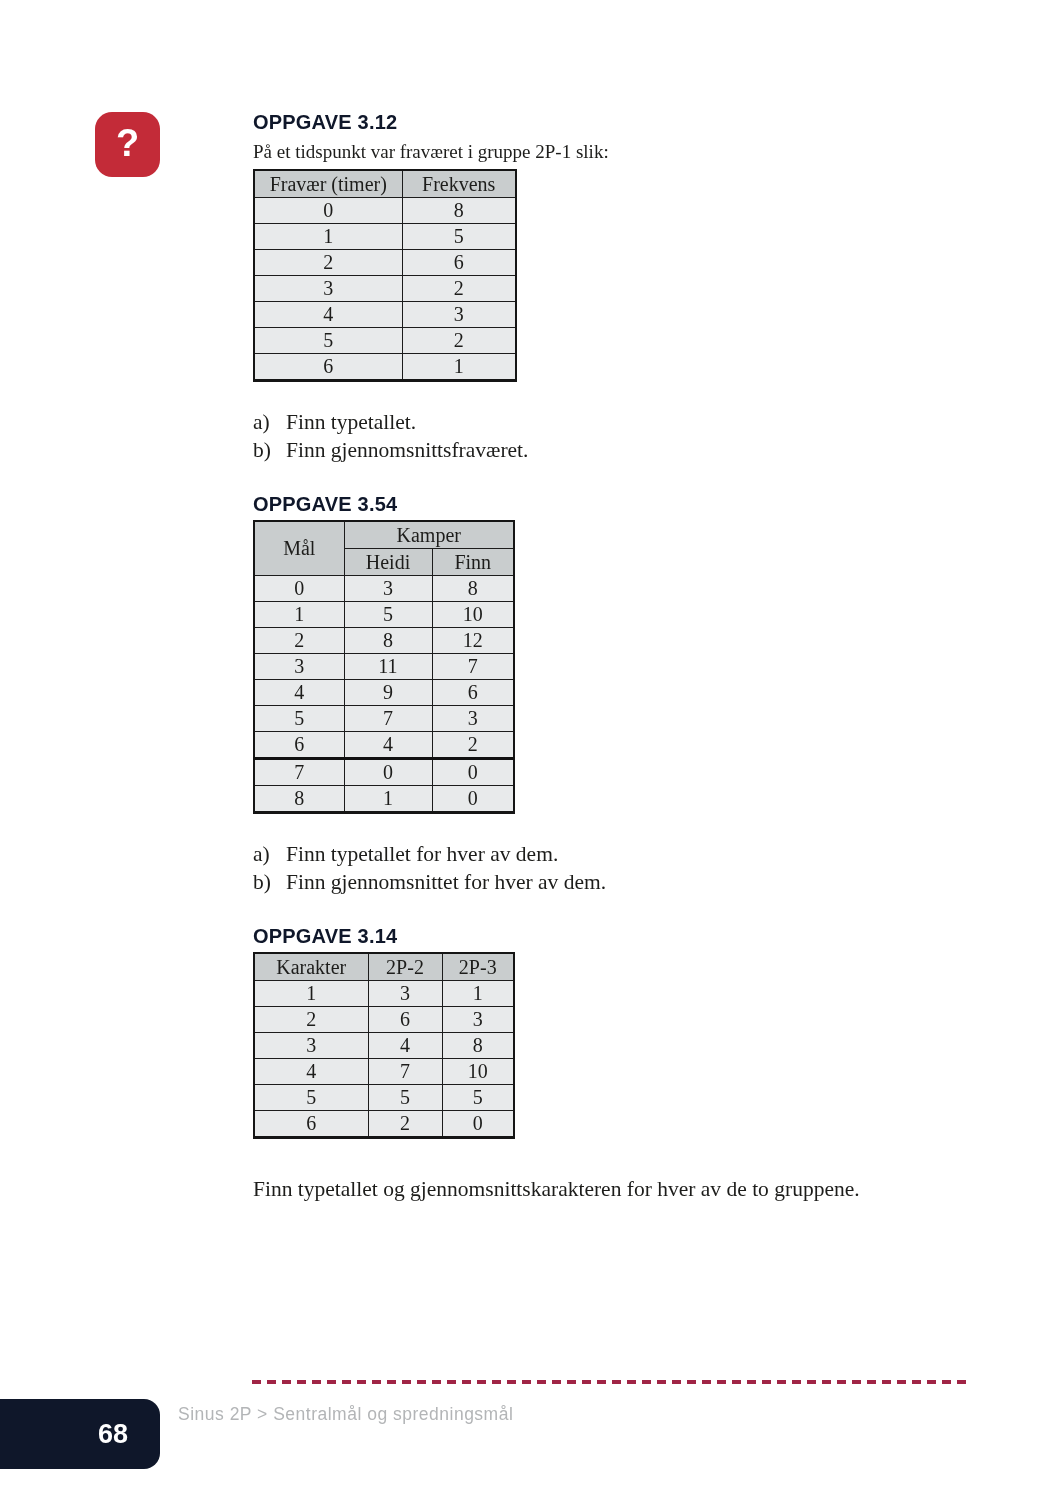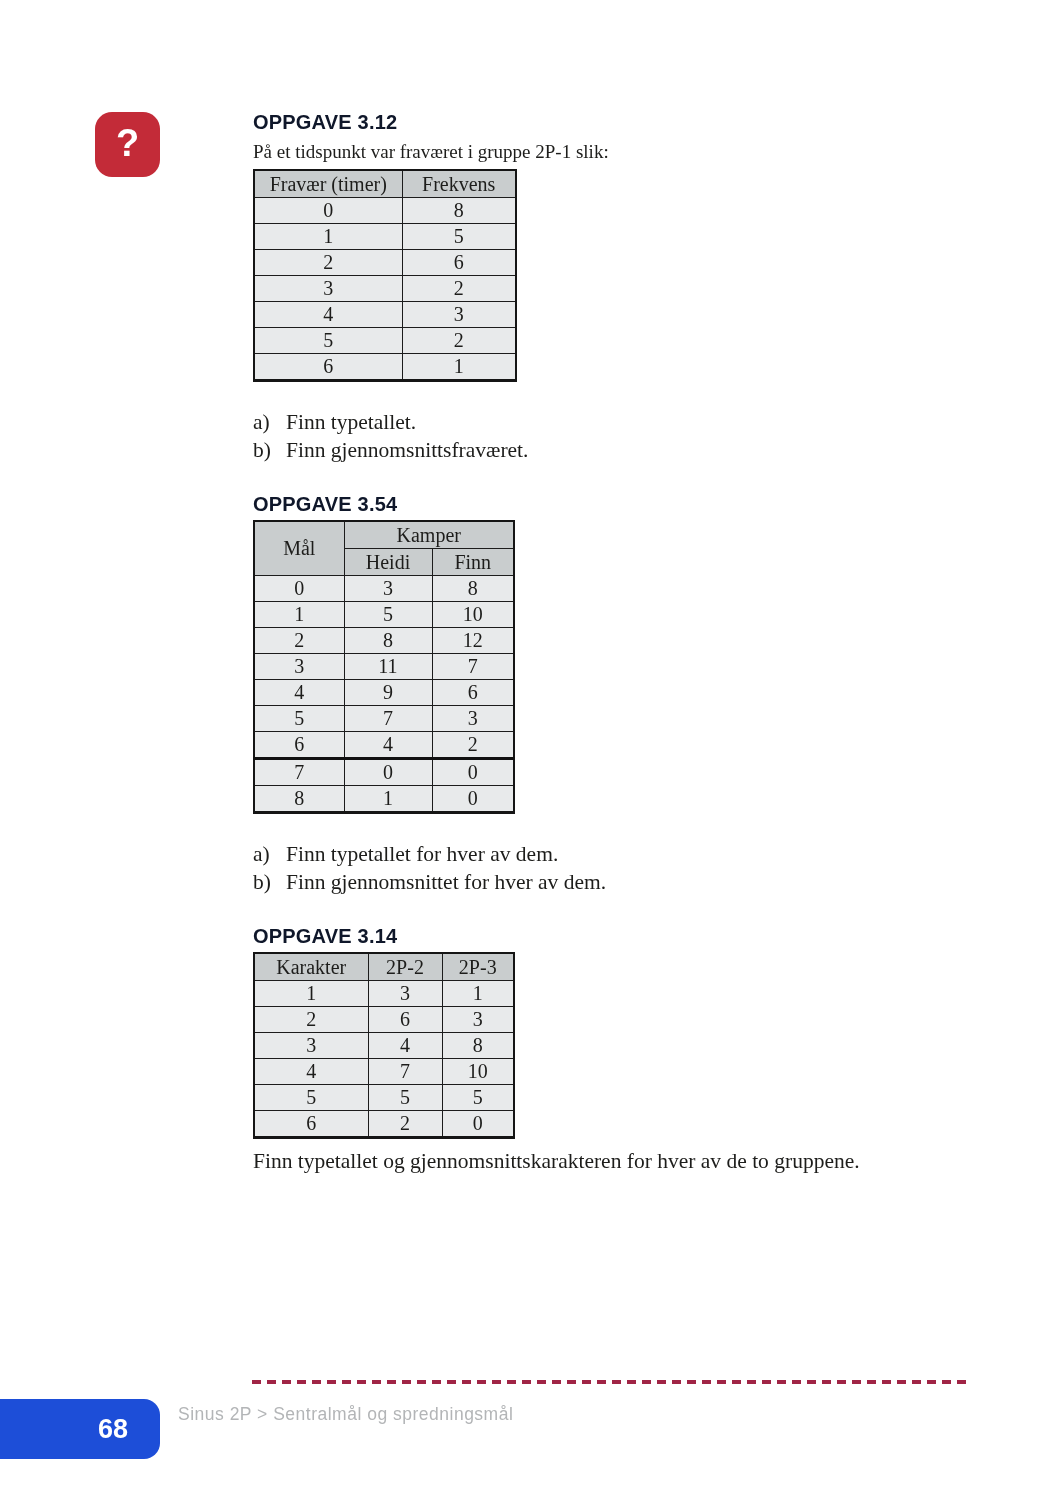--- a/index.html
+++ b/index.html
@@ -74,40 +74,40 @@
   }
   table.freq-table th { background: #c9cdce; height: 26px; }
   table.freq-table td { background: #e8eaeb; height: 25px; }
   table.freq-table tr.thick-top td { border-top: 3.2px solid #111111; }
 
   
   .task-items { margin-top: 26px; }
   .task-item { display: flex; font-size: 21.5px; line-height: 28px; }
   .item-label { width: 33px; flex: 0 0 33px; }
 
-  .closing { margin-top: 9px; font-size: 21.5px; line-height: 27px; }
+  .closing { margin-top: 37px; font-size: 21.5px; line-height: 27px; }
 
   
   .dashed-separator {
     position: absolute;
     left: 252px;
     top: 1380px;
     width: 716px;
     height: 4px;
     background: repeating-linear-gradient(90deg, #a02445 0 9px, transparent 9px 15px);
   }
 
   
   .page-number-block {
     position: absolute;
     left: 0;
     top: 1399px;
     width: 160px;
-    height: 60px;
-    background: #1d4ed8;
+    height: 70px;
+    background: #0f172a;
     border-radius: 0 16px 16px 0;
     display: flex;
     align-items: center;
     justify-content: flex-end;
     padding-right: 32px;
     box-sizing: border-box;
   }
   .page-number-block span {
     color: #ffffff;
     font-family: "Liberation Sans", sans-serif;

